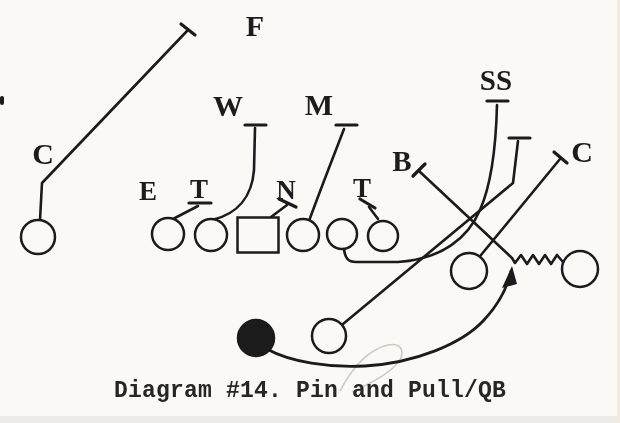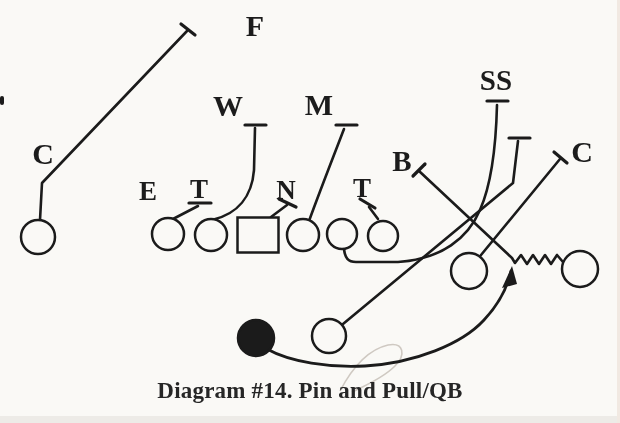--- a/index.html
+++ b/index.html
@@ -9,21 +9,21 @@
     font-family:"Liberation Sans",sans-serif;
   }
   #stage{position:absolute;left:0;top:0;width:620px;height:423px;}
   svg text.def{
     font-family:"Liberation Serif","DejaVu Serif",serif;
     font-weight:bold;fill:#1c1c1c;
   }
   .caption{
     position:absolute;left:0;top:378px;width:620px;
     text-align:center;
-    font-family:Liberation Serif, serif;
+    font-family:Liberation Mono, monospace;
     font-weight:bold;font-size:23px;color:#262626;
     letter-spacing:.2px;
   }
   .scan-band{
     position:absolute;left:0;bottom:0;width:620px;height:7px;
     background:#edebe7;
   }
   .scan-edge{
     position:absolute;right:0;top:0;width:3px;height:423px;
     background:#f1e9e2;

